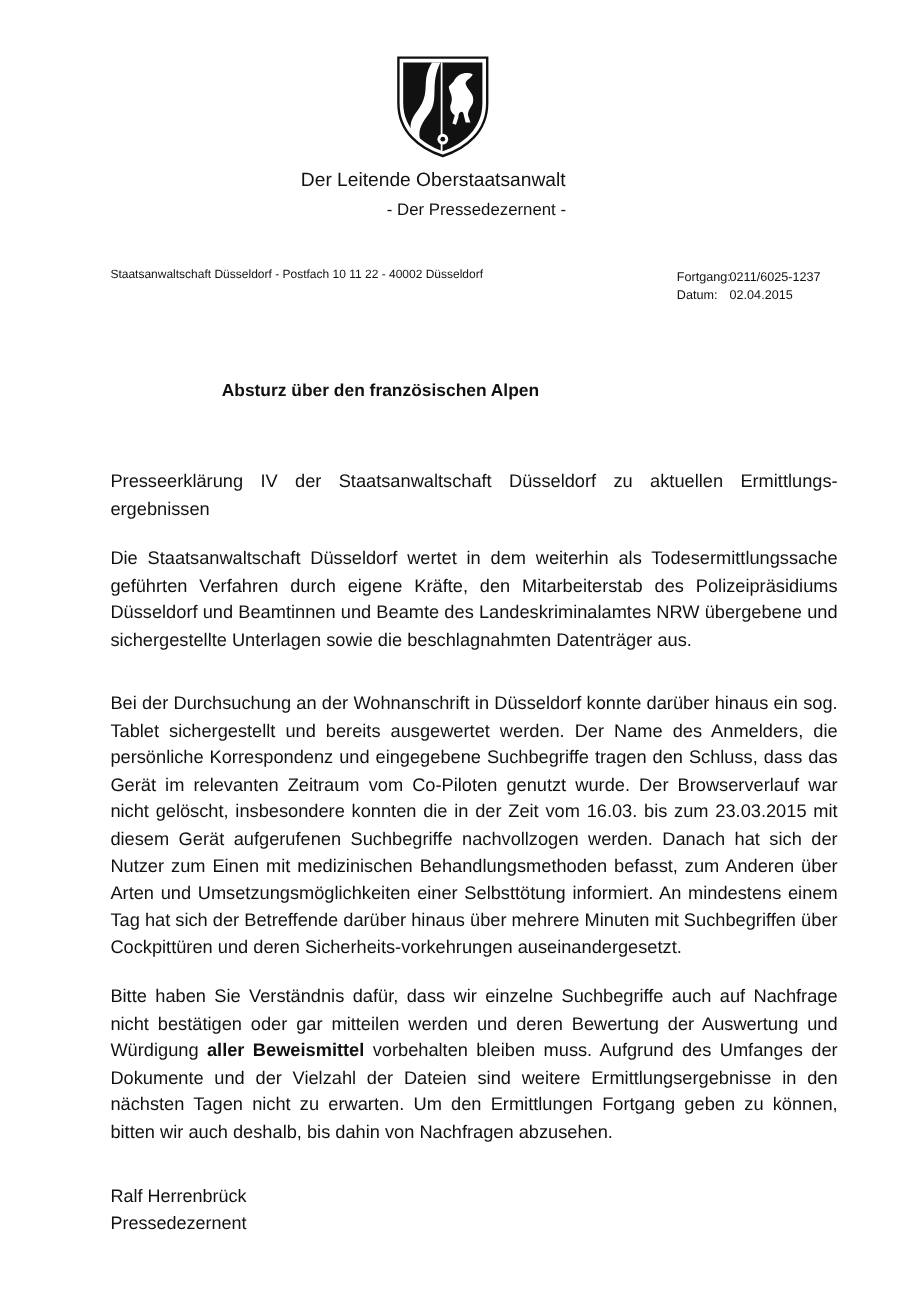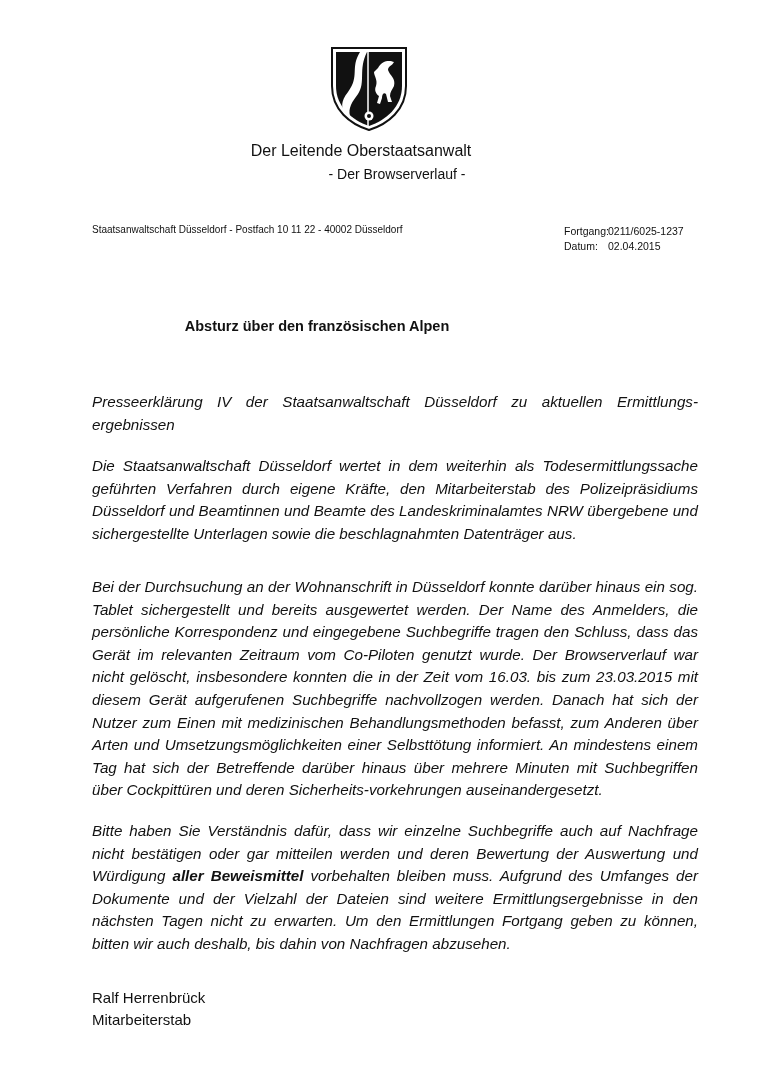--- a/index.html
+++ b/index.html
@@ -13,21 +13,21 @@
                 font-size: 14px; }
   .header-sub span { display: inline-block; margin-left: 26px; }
   .sender-line { position: absolute; left: 92px; top: 224px; font-size: 10px; }
   .meta { position: absolute; left: 564px; top: 224px; font-size: 10.5px; line-height: 15px; }
   .meta .row { display: flex; }
   .meta .lbl { width: 44px; }
   .subject { position: absolute; left: 0; width: 624px; top: 318px; text-align: center;
              font-size: 14.5px; font-weight: bold; }
   .subject span { display: inline-block; margin-left: 10px; }
   .para { position: absolute; left: 92px; width: 606px; font-size: 15.2px; line-height: 22.6px;
-          text-align: justify; margin: 0; font-style: italic; }
+          text-align: justify; margin: 0; }
   .intro { top: 391px; }
   .p1 { top: 455px; }
   .p2 { top: 576px; }
   .p3 { top: 820px; }
   .signature { position: absolute; left: 92px; top: 987px; font-size: 15px; line-height: 22px; }
   b { font-weight: bold; }
 </style>
 </head>
 <body>
 
@@ -40,21 +40,21 @@
     <path d="M48 22 C52 14 60 14 64 16 C62 20 58 20 58 24 C60 30 66 32 64 40 C62 44 60 46 60 50 L62 56 L58 56 L56 48 C54 46 52 48 52 52 L50 58 L47 57 L49 50 C46 48 44 44 46 40 C48 34 44 30 44 26 Z" fill="#fff"></path>
     <circle cx="39" cy="70" r="4.5" fill="#fff"></circle>
     <circle cx="39" cy="70" r="2" fill="#111"></circle>
   </svg>
 </div>
 
 <div class="header-title">
   <span>Der Leitende Oberstaatsanwalt</span>
 </div>
 <div class="header-sub">
-  <span>- Der Browserverlauf -</span>
+  <span>- Der Pressedezernent -</span>
 </div>
 
 <div class="sender-line">Staatsanwaltschaft Düsseldorf - Postfach 10 11 22 - 40002 Düsseldorf</div>
 
 <div class="meta">
   <div class="row">
     <span class="lbl">Fortgang:</span>
     <span>0211/6025-1237</span>
   </div>
   <div class="row">
@@ -70,14 +70,14 @@
 <p class="para intro">Presseerklärung IV der Staatsanwaltschaft Düsseldorf zu aktuellen Ermittlungs-ergebnissen</p>
 
 <p class="para p1">Die Staatsanwaltschaft Düsseldorf wertet in dem weiterhin als Todesermittlungssache geführten Verfahren durch eigene Kräfte, den Mitarbeiterstab des Polizeipräsidiums Düsseldorf und Beamtinnen und Beamte des Landeskriminalamtes NRW übergebene und sichergestellte Unterlagen sowie die beschlagnahmten Datenträger aus.</p>
 
 <p class="para p2">Bei der Durchsuchung an der Wohnanschrift in Düsseldorf konnte darüber hinaus ein sog. Tablet sichergestellt und bereits ausgewertet werden. Der Name des Anmelders, die persönliche Korrespondenz und eingegebene Suchbegriffe tragen den Schluss, dass das Gerät im relevanten Zeitraum vom Co-Piloten genutzt wurde. Der Browserverlauf war nicht gelöscht, insbesondere konnten die in der Zeit vom 16.03. bis zum 23.03.2015 mit diesem Gerät aufgerufenen Suchbegriffe nachvollzogen werden. Danach hat sich der Nutzer zum Einen mit medizinischen Behandlungsmethoden befasst, zum Anderen über Arten und Umsetzungsmöglichkeiten einer Selbsttötung informiert. An mindestens einem Tag hat sich der Betreffende darüber hinaus über mehrere Minuten mit Suchbegriffen über Cockpittüren und deren Sicherheits-vorkehrungen auseinandergesetzt.</p>
 
 <p class="para p3"><span>Bitte haben Sie Verständnis dafür, dass wir einzelne Suchbegriffe auch auf Nachfrage nicht bestätigen oder gar mitteilen werden und deren Bewertung der Auswertung und Würdigung </span><b>aller Beweismittel</b><span> vorbehalten bleiben muss. Aufgrund des Umfanges der Dokumente und der Vielzahl der Dateien sind weitere Ermittlungsergebnisse in den nächsten Tagen nicht zu erwarten. Um den Ermittlungen Fortgang geben zu können, bitten wir auch deshalb, bis dahin von Nachfragen abzusehen.</span></p>
 
 <div class="signature">
   <div>Ralf Herrenbrück</div>
-  <div>Mitarbeiterstab</div>
+  <div>Pressedezernent</div>
 </div>
 
 </body></html>

